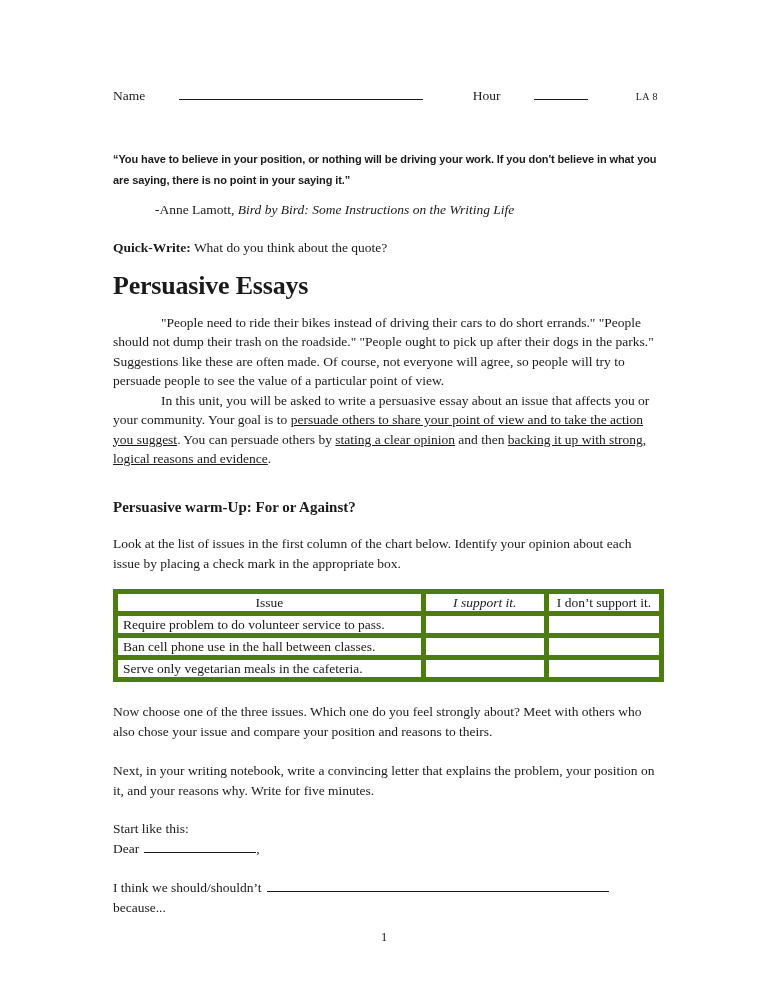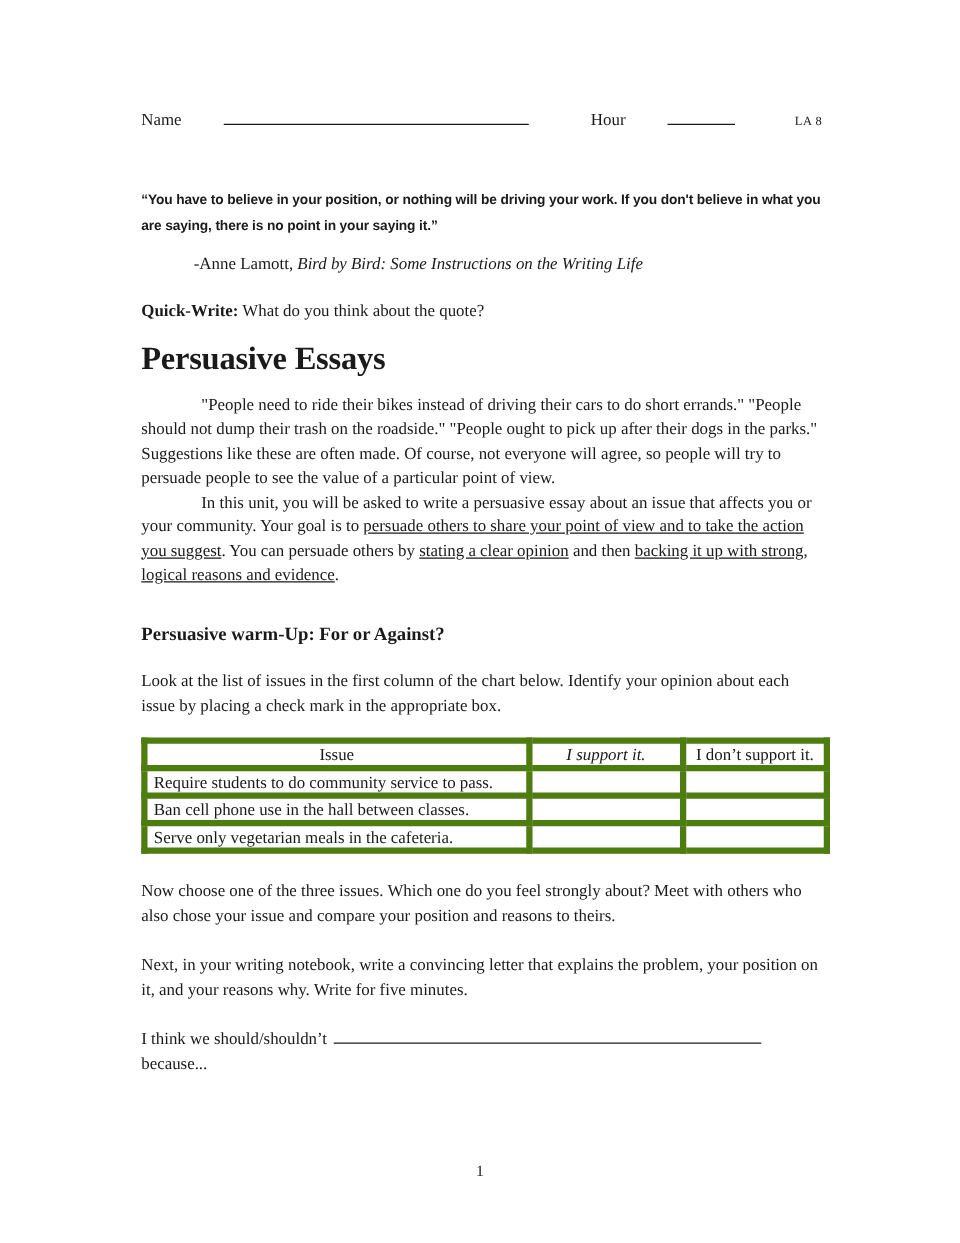--- a/index.html
+++ b/index.html
@@ -142,40 +142,46 @@
   <table class="issues-table">
     <thead>
       <tr>
         <th class="col-issue">Issue</th>
         <th class="col-support">I support it.</th>
         <th class="col-nosupport">I don’t support it.</th>
       </tr>
     </thead>
     <tbody>
       <tr>
-        <td>Require students to do community service to pass.</td>
+        <td>Require problem to do volunteer service to pass.</td>
         <td></td>
         <td></td>
       </tr>
       <tr>
         <td>Ban cell phone use in the hall between classes.</td>
         <td></td>
         <td></td>
       </tr>
       <tr>
         <td>Serve only vegetarian meals in the cafeteria.</td>
         <td></td>
         <td></td>
       </tr>
     </tbody>
   </table>
 
   <p class="activity-p">Now choose one of the three issues.  Which one do you feel strongly about?  Meet with others who also chose your issue and compare your position and reasons to theirs.</p>
   <p class="activity-p">Next, in your writing notebook, write a convincing letter that explains the problem, your position on it, and your reasons why.  Write for five minutes.</p>
 
+  <div class="start-block">
+    <div>Start like this:</div>
+    <div class="dear-line">
+      <span>Dear</span><span class="blank dear-blank"></span><span>,</span>
+    </div>
+  </div>
 
   <div class="think-block">
     <div class="think-line">
       <span>I think we should/shouldn’t</span><span class="blank think-blank"></span>
     </div>
     <div>because...</div>
   </div>
 
   <div class="page-number">1</div>
 

